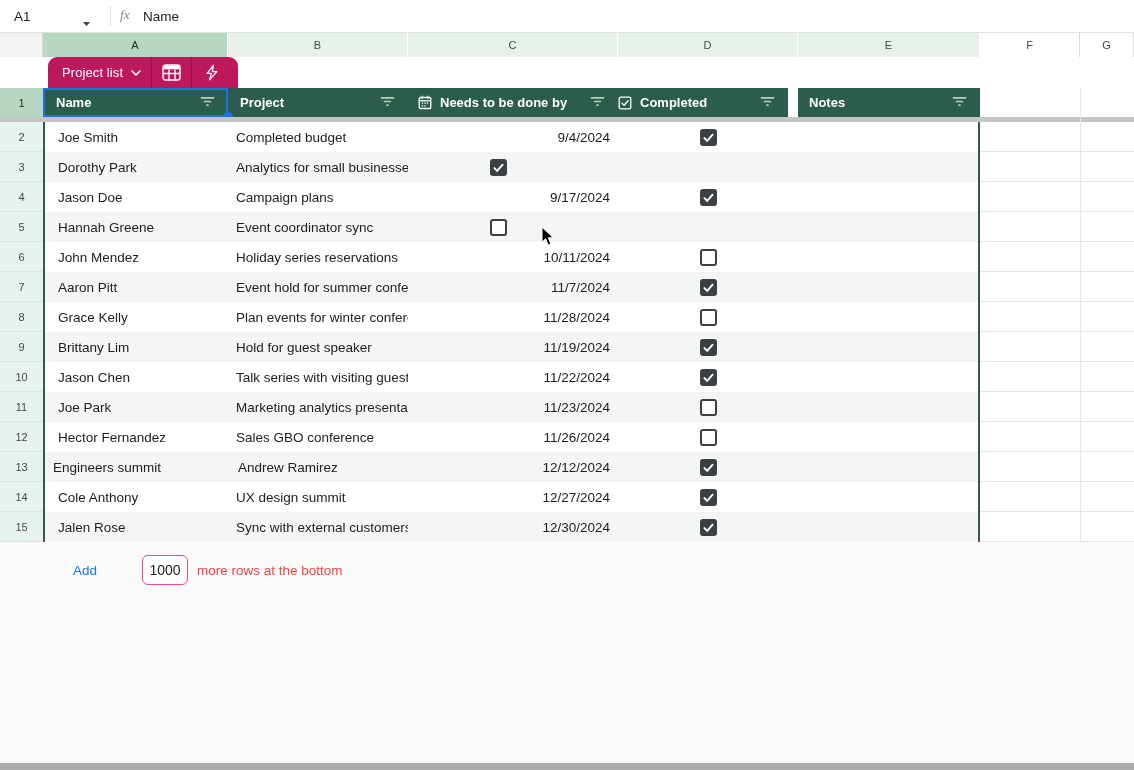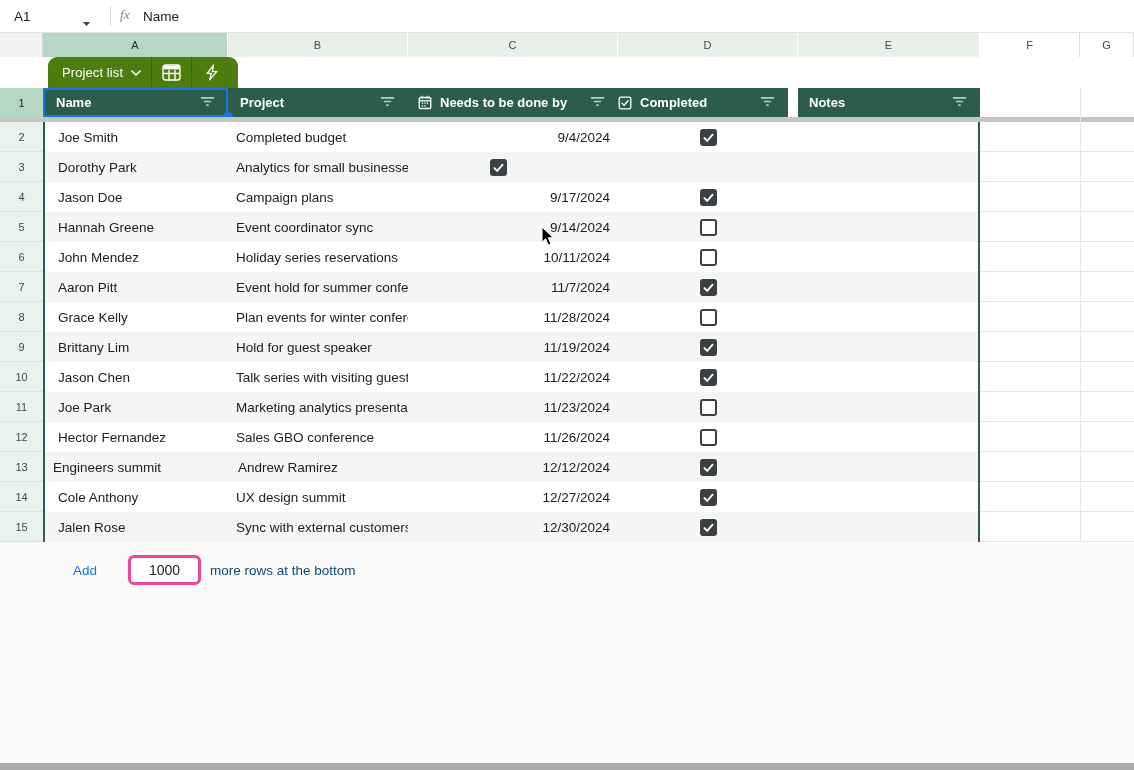--- a/index.html
+++ b/index.html
@@ -18,21 +18,21 @@
   #formulaval { position:absolute; left:143px; top:9px; font-size:13.5px; color:#202124; }
   
   #colletters { position:absolute; left:0; top:33px; width:1134px; height:24px; border-bottom:1px solid #d7dad7; background:#fff; }
   #corner { position:absolute; left:0; top:0; width:43px; height:24px; background:#f1f3f2; border-right:1px solid #d7dad7; }
   .colcell { position:absolute; top:0; height:24px; display:flex; align-items:center; justify-content:center;
              font-size:11px; color:#444746; border-right:1px solid #dadce0; background:#fff; cursor:pointer; }
   .colcell.green { background:#e7f1ea; border-right:1px solid rgba(255,255,255,0.95); }
   .colcell.sel { background:#b5d7c3; color:#0d2e1f; }
   
   #chipband { position:absolute; left:0; top:57px; width:1134px; height:31px; background:#fff; }
-  #chip { position:absolute; left:48px; top:0; height:31px; width:190px; background:#4d7c0f;
+  #chip { position:absolute; left:48px; top:0; height:31px; width:190px; background:#be185d;
           border-radius:9px 9px 0 0; display:flex; align-items:stretch; color:#fff; }
   #chip .seg { display:flex; align-items:center; cursor:pointer; }
   #chip .seg.lbl { padding:0 10px 0 14px; gap:8px; }
   #chip .seg.lbl span { font-size:13px; font-weight:500; letter-spacing:.1px; }
   #chip .cdiv { width:1px; background:rgba(0,0,0,0.18); margin:0; }
   #chip .seg.ico { width:39px; justify-content:center; }
   
   #theader { position:absolute; left:0; top:88px; width:1134px; height:29px; }
   #rownum1 { position:absolute; left:0; top:0; width:43px; height:29px; background:#b5d7c3;
              display:flex; align-items:center; justify-content:center; font-size:11px; color:#0d2e1f; cursor:pointer; }
@@ -62,23 +62,23 @@
   .cb.on { background:#3c4043; }
   .cb.off { background:#fff; border:2px solid #3c4043; }
   
   #rgrid { position:absolute; left:980px; top:122px; width:154px; height:420px;
            background:repeating-linear-gradient(to bottom, transparent 0 29px, #e4e6e4 29px 30px); }
   #vline { position:absolute; left:1080px; top:88px; width:1px; height:454px; background:#e4e6e4; }
   
   #footer { position:absolute; left:0; top:542px; width:1134px; height:221px; background:#fafbf9; }
   #addrow { position:absolute; left:0; top:13px; height:30px; display:flex; align-items:center; }
   #addbtn { margin-left:73px; color:#1a73e8; font-size:13.5px; font-weight:500; cursor:pointer; background:none; border:none; font-family:inherit; }
-  #rowcount { margin-left:31px; width:73px; height:30px; border:3px solid #ec4899; border-radius:6px; background:#fff;
+  #rowcount { margin-left:45px; width:46px; height:30px; border:1px solid #ec4899; border-radius:6px; background:#fff;
               text-align:center; font-size:14px; color:#202124; font-family:inherit; }
-  #addsuffix { margin-left:9px; font-size:13.5px; color:#0c4a6e; }
+  #addsuffix { margin-left:9px; font-size:13.5px; color:#ef4444; }
   #bottombar { position:absolute; left:0; top:763px; width:1134px; height:7px; background:#a9aca9; }
   
   #cursor { position:absolute; left:541px; top:226px; pointer-events:none; }
 </style>
 </head>
 <body>
 
 <div id="screen">
 
   <div id="topbar">
@@ -246,21 +246,20 @@
             <svg width="13" height="13" viewBox="0 0 14 14">
               <path d="M2.6 7.6l3 3 5.8-6.6" stroke="#fff" stroke-width="2" fill="none" stroke-linecap="round"></path>
             </svg>
           </div>
         </div>
         <div class="tcell c-note"></div>
       </div>
       <div class="trow band">
         <div class="tcell c-name">Hannah Greene</div>
         <div class="tcell c-proj">Event coordinator sync</div>
-        <div class="tcell c-due">9/14/2024</div>
         <div class="tcell c-done">
           <div class="cb off"></div>
         </div>
         <div class="tcell c-note"></div>
       </div>
       <div class="trow">
         <div class="tcell c-name">John Mendez</div>
         <div class="tcell c-proj">Holiday series reservations</div>
         <div class="tcell c-due">10/11/2024</div>
         <div class="tcell c-done">

